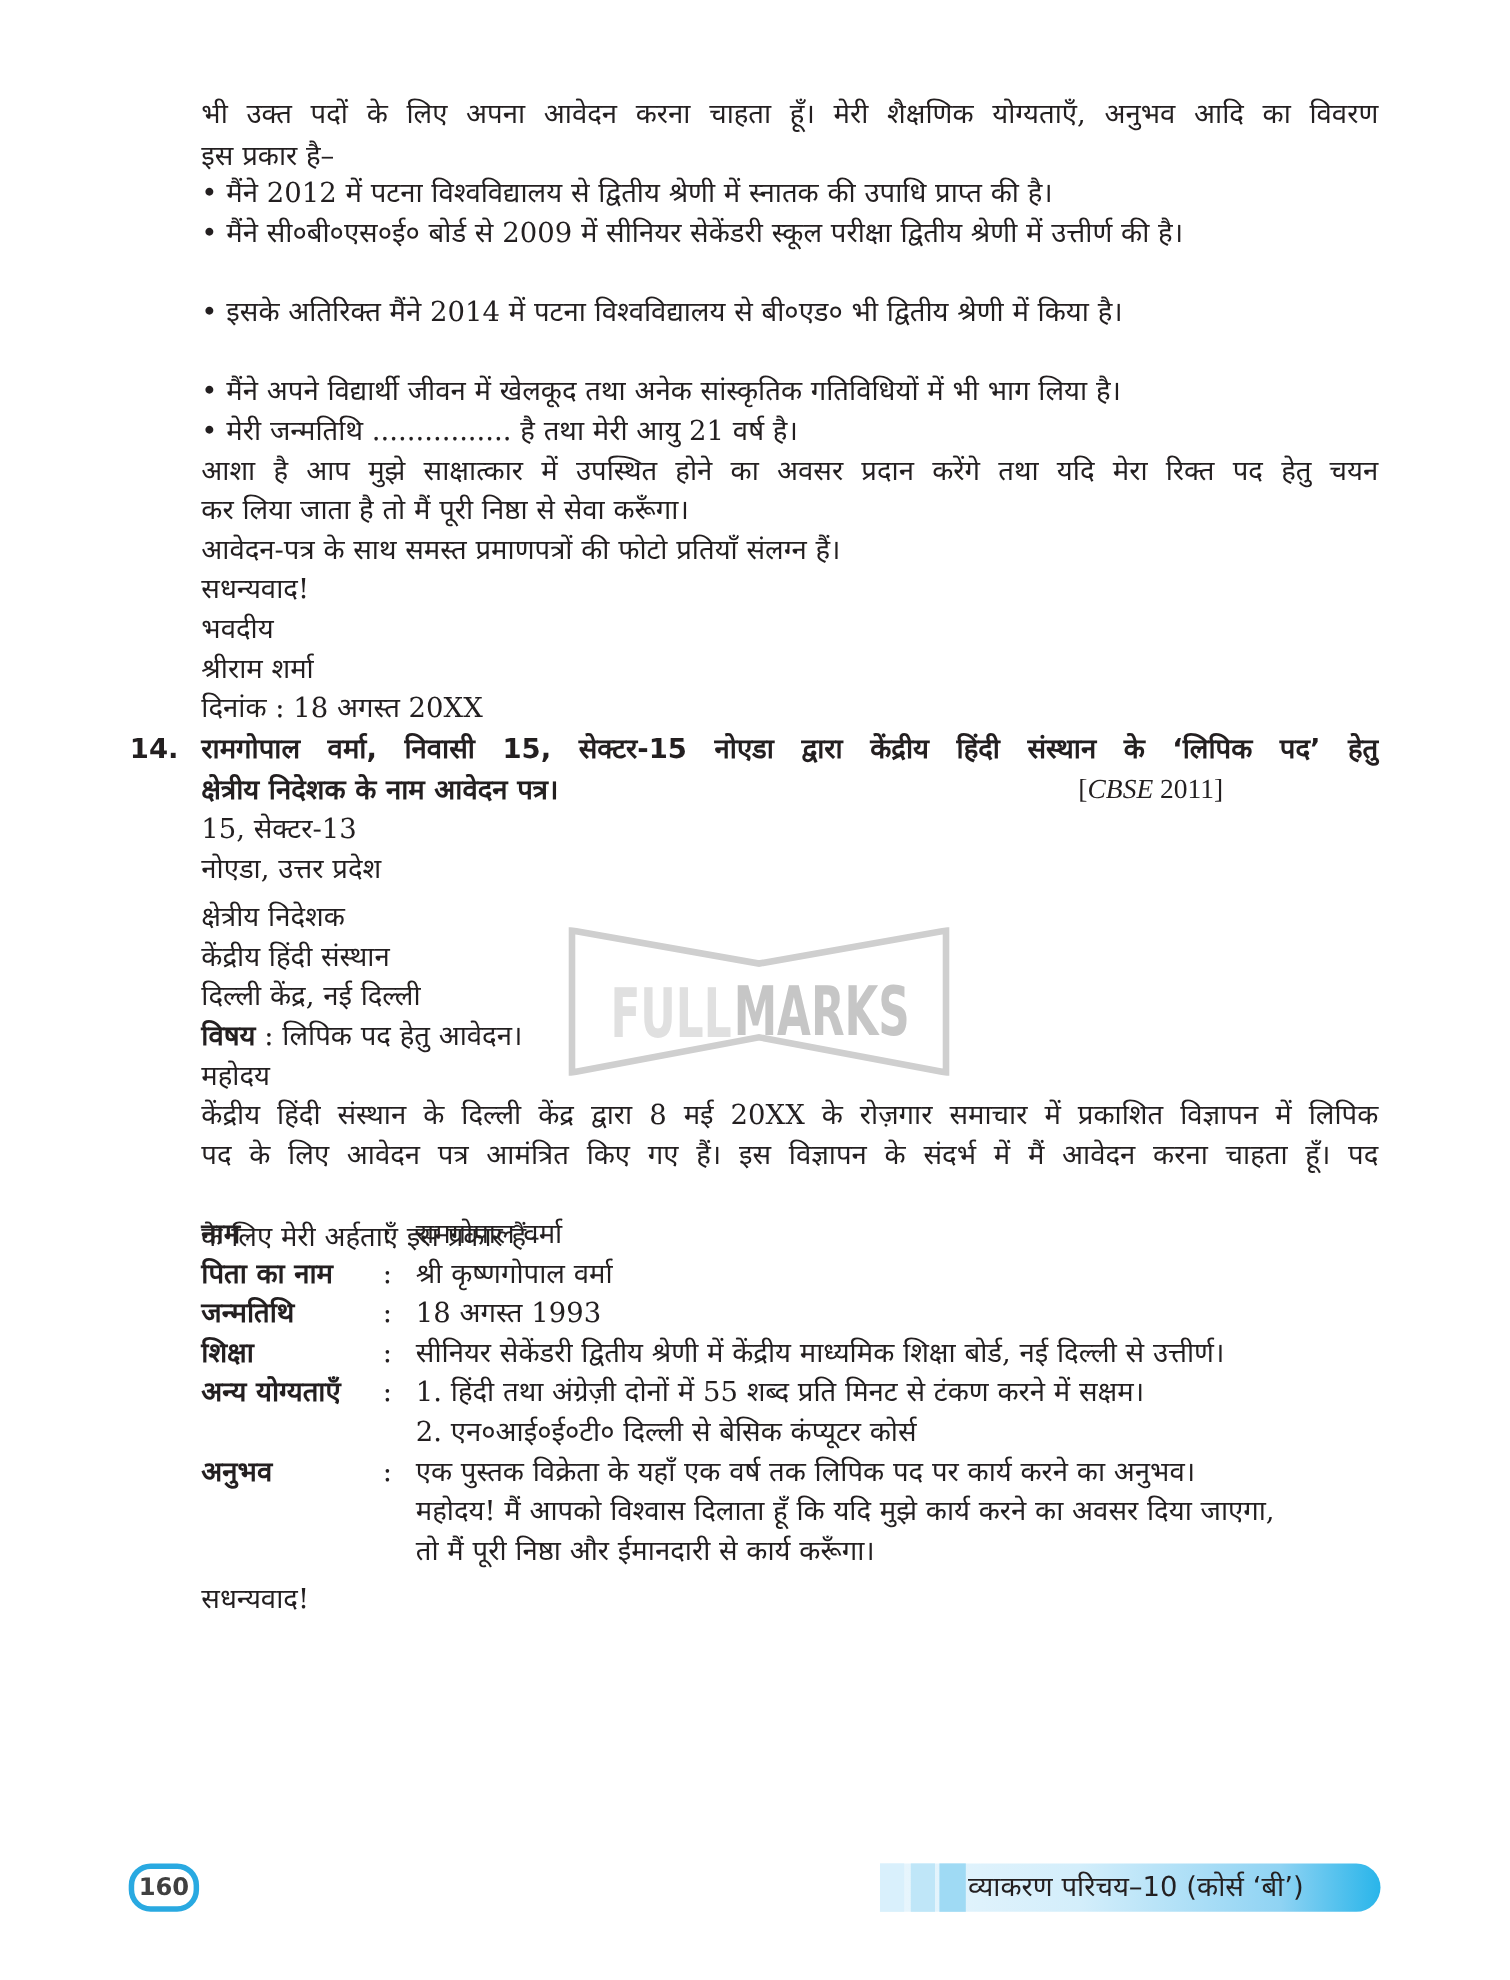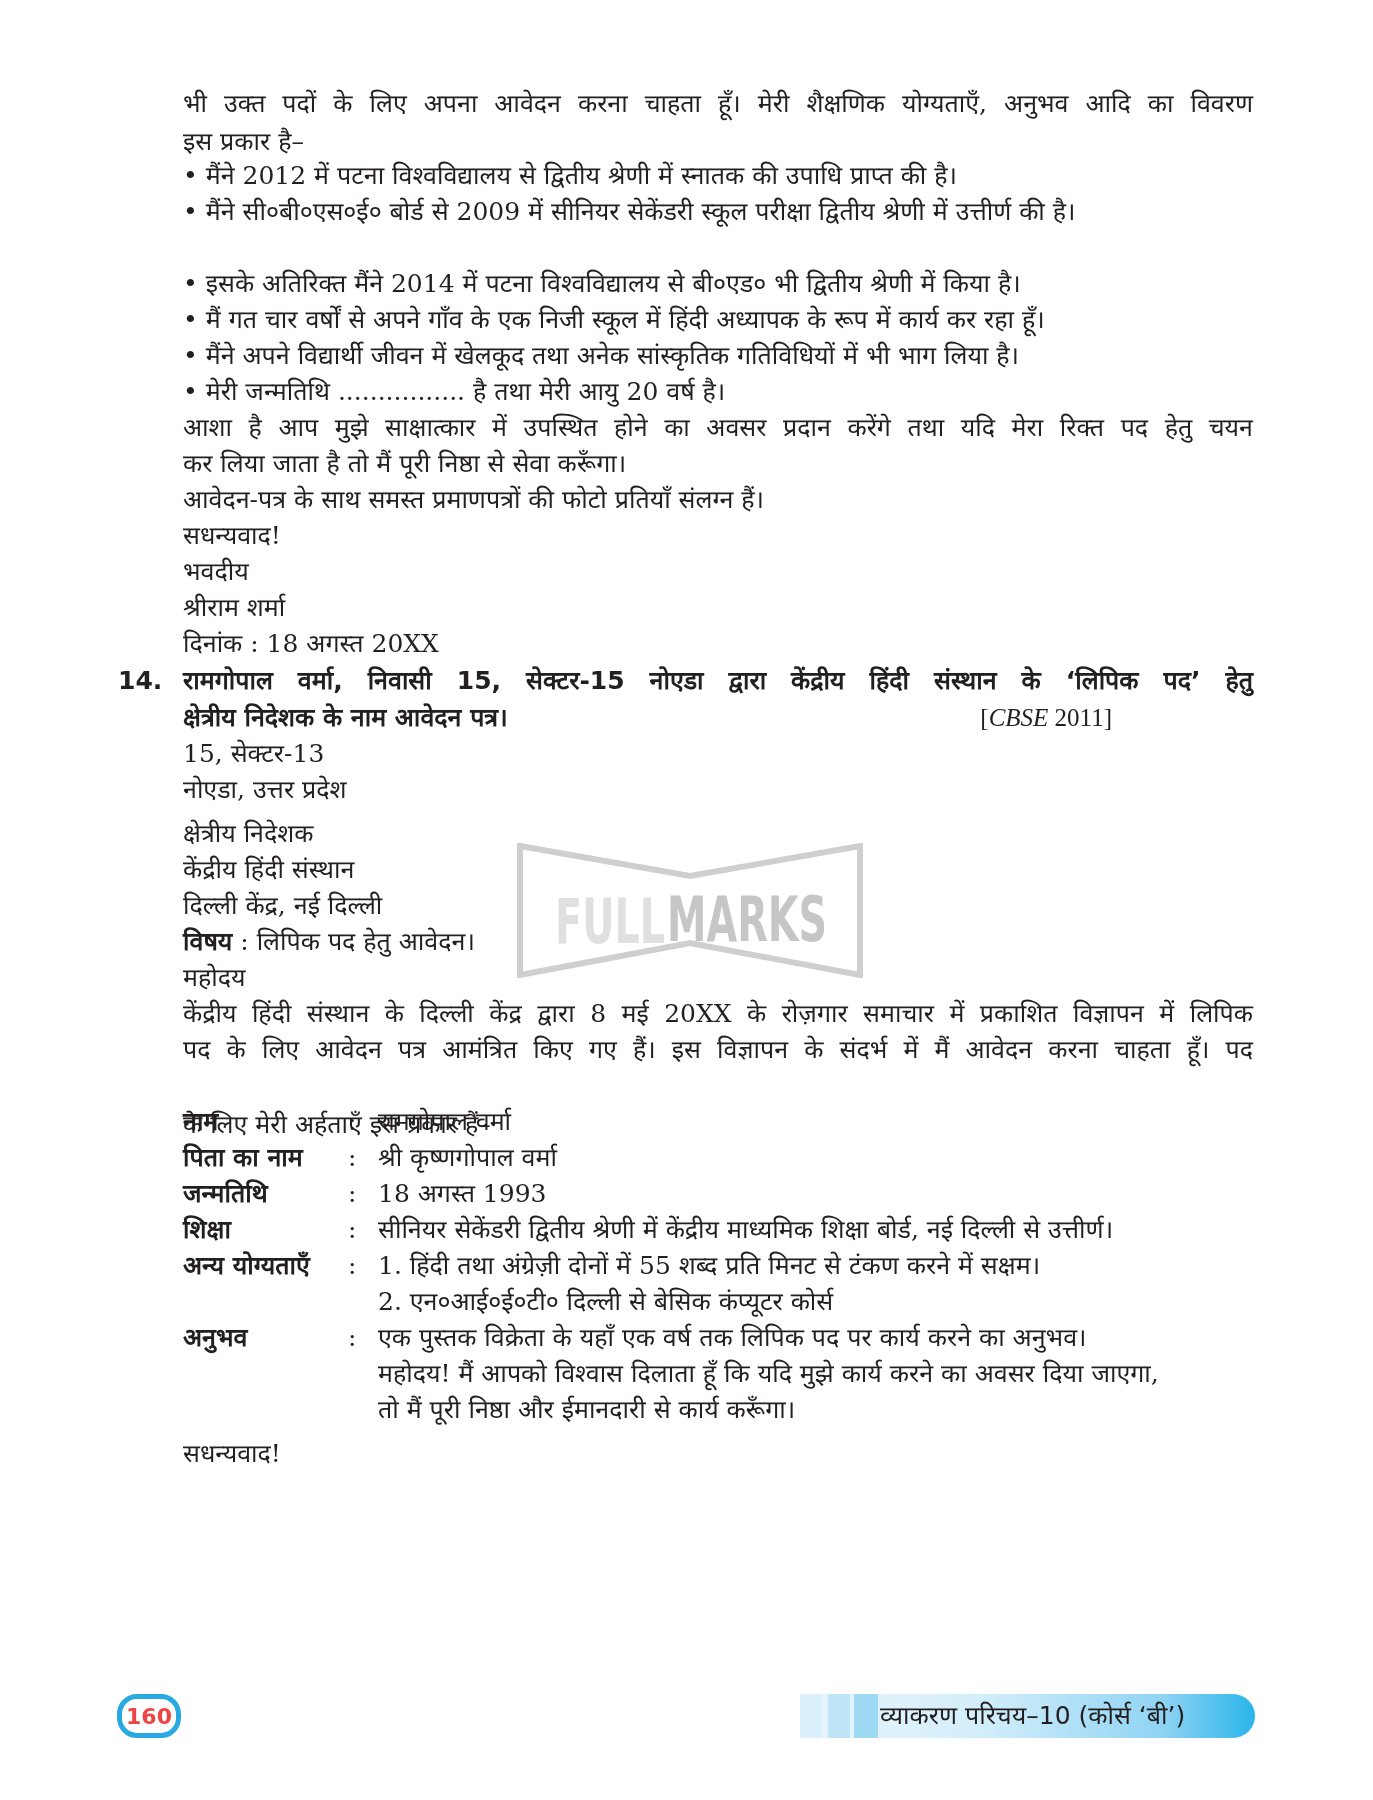--- a/index.html
+++ b/index.html
@@ -15,42 +15,41 @@
   .cite i { font-style:italic; }
   .bold { font-weight:bold; font-family:"DejaVu Sans", sans-serif; }
   .row { position:absolute; left:183px; font-size:25px; line-height:30px; white-space:nowrap; }
   .row .lbl { position:absolute; left:0; top:0; font-weight:bold; font-family:"DejaVu Sans", sans-serif; }
   .row .colon { position:absolute; left:165px; top:0; }
   .row .val { position:absolute; left:195px; top:0; }
   .watermark { position:absolute; left:515px; top:832px; width:350px; height:135px; }
   .footer-num { position:absolute; left:117px; top:1683px; width:64px; height:44px;
                 border:5px solid #29a9e1; border-radius:20px; box-sizing:border-box;
                 font-family:"DejaVu Sans", sans-serif; font-weight:bold; font-size:22px;
-                display:flex; align-items:center; justify-content:center; color:#ef4444; }
+                display:flex; align-items:center; justify-content:center; color:#404040; }
   .footer-band { position:absolute; left:800px; top:1683px; width:455px; height:44px;
                  border-radius:0 24px 24px 0;
                  background:linear-gradient(90deg, #e9f6fd 0%, #d3eefb 40%, #8fd3f3 80%, #29b5ea 100%); }
   .footer-band .stripe { position:absolute; top:0; height:44px; }
   .footer-title { position:absolute; left:880px; top:1688px; font-size:25px; line-height:34px;
                   font-family:"DejaVu Sans", sans-serif; color:#231f20; white-space:nowrap; }
 </style>
 </head>
 <body>
 
 <div class="page">
 
   <div class="line just" style="top:78px;">भी उक्त पदों के लिए अपना आवेदन करना चाहता हूँ। मेरी शैक्षणिक योग्यताएँ, अनुभव आदि का विवरण</div>
   <div class="line" style="top:116px;">इस प्रकार है–</div>
 
   <div class="line bullet" style="top:150px;">मैंने 2012 में पटना विश्वविद्यालय से द्वितीय श्रेणी में स्नातक की उपाधि प्राप्त की है।</div>
   <div class="line bullet" style="top:186px;">मैंने सी०बी०एस०ई० बोर्ड से 2009 में सीनियर सेकेंडरी स्कूल परीक्षा द्वितीय श्रेणी में उत्तीर्ण की है।</div>
   <div class="line bullet" style="top:258px;">इसके अतिरिक्त मैंने 2014 में पटना विश्वविद्यालय से बी०एड० भी द्वितीय श्रेणी में किया है।</div>
-  <div class="line bullet" style="top:294px;">मैं गत चार वर्षों से अपने गाँव के एक निजी स्कूल में हिंदी अध्यापक के रूप में कार्य कर रहा हूँ।</div>
   <div class="line bullet" style="top:330px;">मैंने अपने विद्यार्थी जीवन में खेलकूद तथा अनेक सांस्कृतिक गतिविधियों में भी भाग लिया है।</div>
-  <div class="line bullet" style="top:366px;">मेरी जन्मतिथि ................ है तथा मेरी आयु 20 वर्ष है।</div>
+  <div class="line bullet" style="top:366px;">मेरी जन्मतिथि ................ है तथा मेरी आयु 21 वर्ष है।</div>
 
   <div class="line" style="top:438px;">कर लिया जाता है तो मैं पूरी निष्ठा से सेवा करूँगा।</div>
   <div class="line just" style="top:402px;">आशा है आप मुझे साक्षात्कार में उपस्थित होने का अवसर प्रदान करेंगे तथा यदि मेरा रिक्त पद हेतु चयन</div>
   <div class="line" style="top:474px;">आवेदन-पत्र के साथ समस्त प्रमाणपत्रों की फोटो प्रतियाँ संलग्न हैं।</div>
   <div class="line" style="top:510px;">सधन्यवाद!</div>
   <div class="line" style="top:546px;">भवदीय</div>
   <div class="line" style="top:582px;">श्रीराम शर्मा</div>
   <div class="line" style="top:618px;">दिनांक : 18 अगस्त 20XX</div>
 
   <div class="qnum" style="top:655px;">14.</div>

